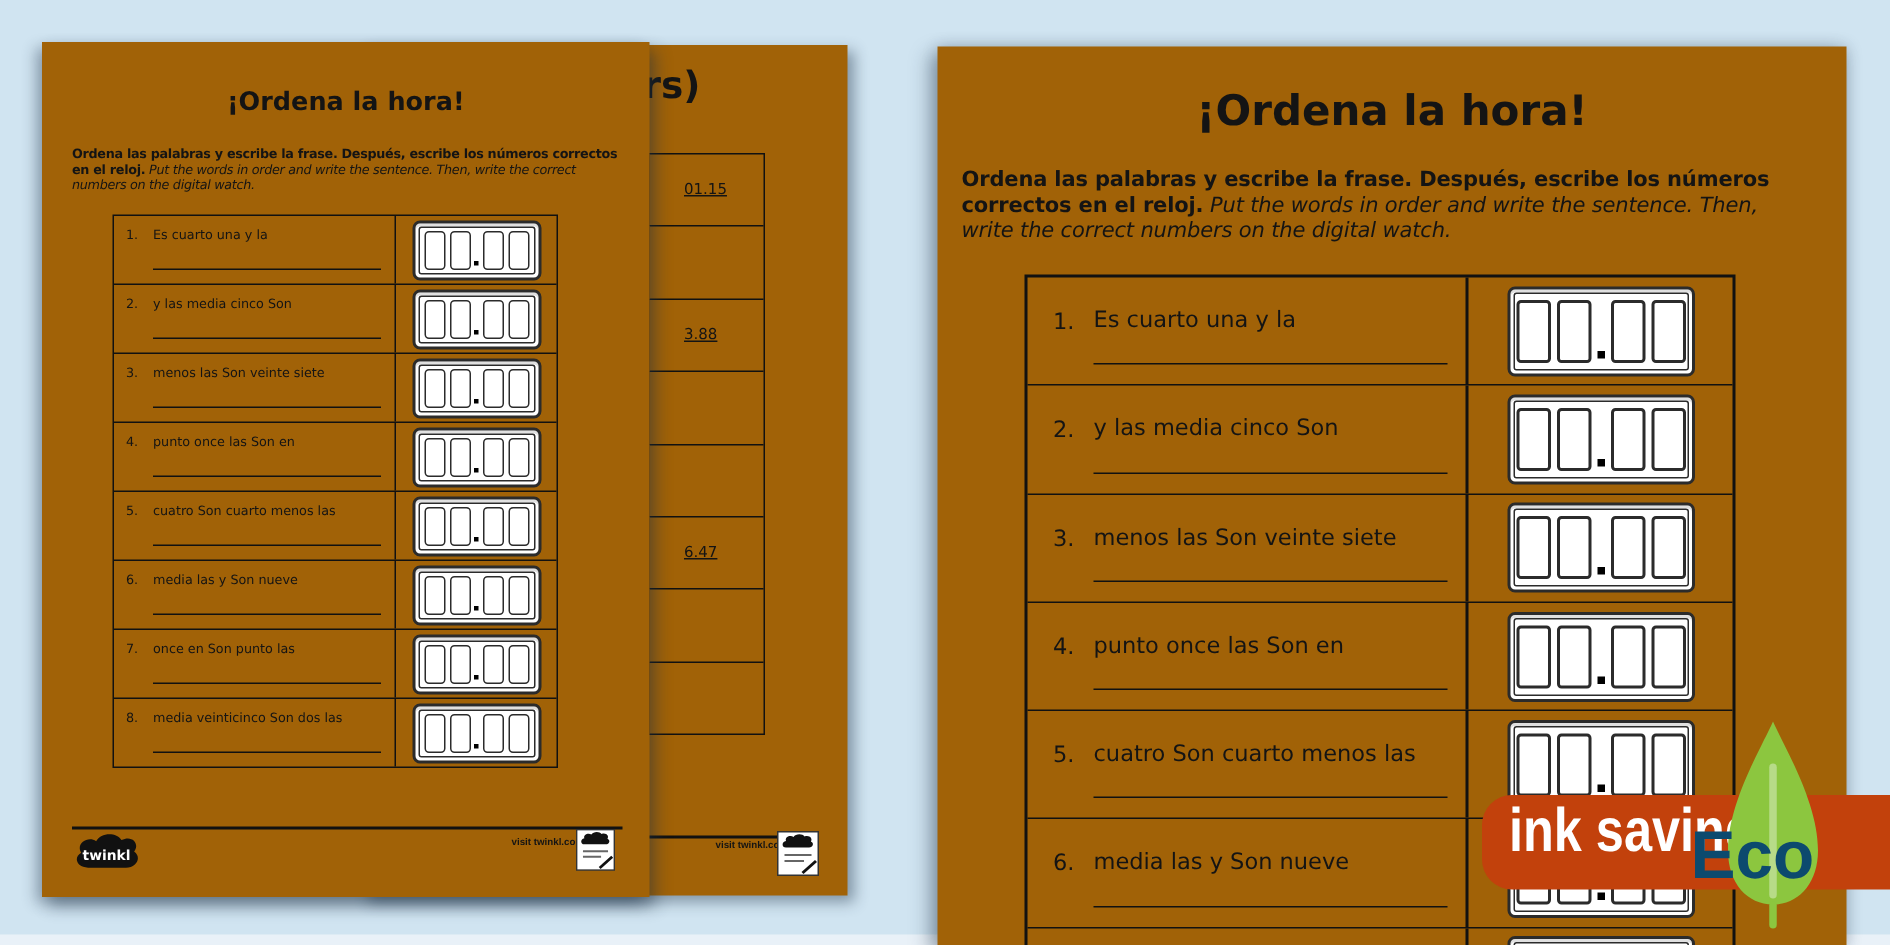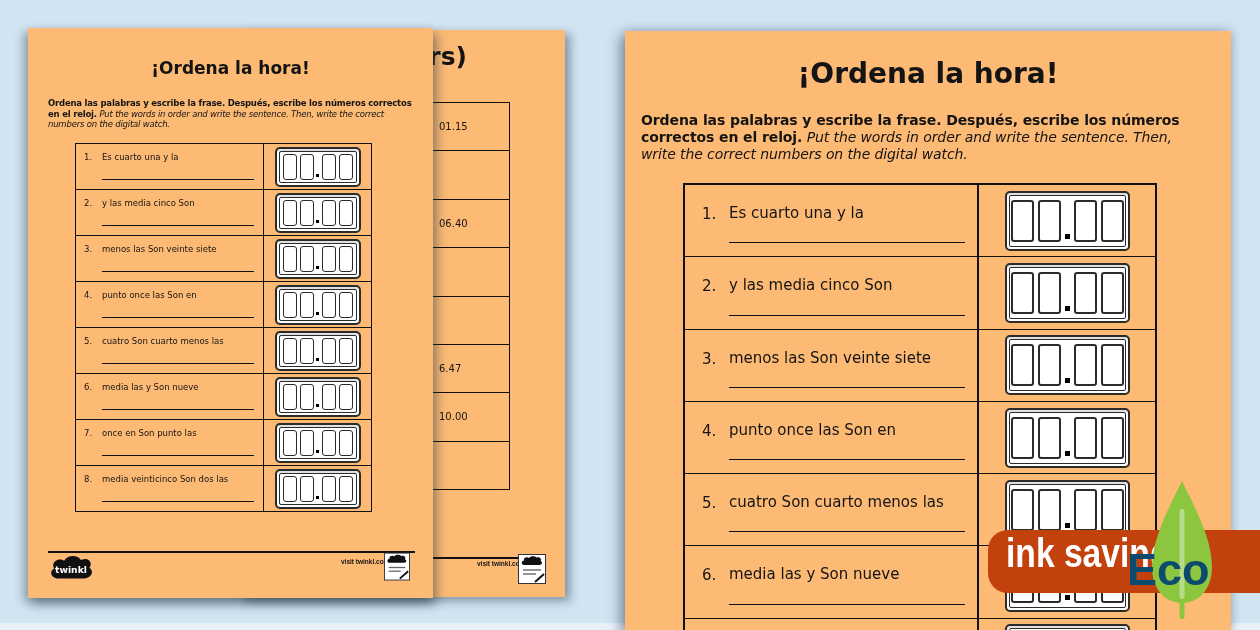--- a/index.html
+++ b/index.html
@@ -2,33 +2,33 @@
 <html><head>
 <meta charset="utf-8">
 <style>
   html,body{margin:0;padding:0;width:1260px;height:630px;overflow:hidden;
     background:#d0e4f1;font-family:"DejaVu Sans",sans-serif;position:relative;}
   *{box-sizing:border-box;}
 
   .bottom-strip{position:absolute;left:0;top:623px;width:1260px;height:7px;
     background:#e9f1f8;z-index:0;}
 
-  .sheet{position:absolute;background:#fdba74;color:#141414;}
+  .sheet{position:absolute;background:#a16207;color:#141414;}
 
   
   #mid-page{left:240px;top:30px;width:325px;height:567px;z-index:1;overflow:hidden;
     box-shadow:5px 4px 9px rgba(30,50,70,.45);}
   #mid-page .answers-title{position:absolute;top:12px;right:98px;font-size:25px;
     font-weight:bold;white-space:nowrap;}
   #mid-table{position:absolute;left:50px;top:72px;width:220px;height:388px;
     border:1.5px solid #111;display:flex;flex-direction:column;}
   .m-row{flex:1;display:flex;border-bottom:1px solid #111;}
   .m-row:last-child{border-bottom:none;}
   .m-left{width:142px;border-right:1px solid #111;}
-  .m-right{flex:1;display:flex;align-items:center;padding-left:6px;font-size:10px;}
+  .m-right{flex:1;display:flex;align-items:center;padding-left:23px;font-size:10px;text-decoration:underline;}
   #mid-footer-line{position:absolute;left:28px;top:527px;width:265px;border-top:2px solid #111;}
   #mid-visit{position:absolute;left:237px;top:530px;font-size:6.5px;font-weight:bold;}
   #mid-badge{position:absolute;left:278px;top:524px;}
 
   
   #left-page{left:28px;top:28px;width:405px;height:570px;z-index:2;
     box-shadow:-5px 4px 9px rgba(30,50,70,.32),4px 6px 10px rgba(30,50,70,.45);}
   #left-page .page-title{margin-top:30px;text-align:center;font-weight:bold;font-size:17px;}
   #left-page .instructions{margin:20px 20px 0 20px;font-size:8.5px;line-height:10.5px;
     letter-spacing:-.2px;}
@@ -97,35 +97,34 @@
   <div id="mid-table">
       <div class="m-row">
      <div class="m-left"></div>
      <div class="m-right">01.15</div>
    </div>
       <div class="m-row">
      <div class="m-left"></div>
    </div>
       <div class="m-row">
      <div class="m-left"></div>
-     <div class="m-right">06.40</div>
+     <div class="m-right">3.88</div>
    </div>
       <div class="m-row">
      <div class="m-left"></div>
    </div>
       <div class="m-row">
      <div class="m-left"></div>
    </div>
       <div class="m-row">
      <div class="m-left"></div>
      <div class="m-right">6.47</div>
    </div>
       <div class="m-row">
      <div class="m-left"></div>
-     <div class="m-right">10.00</div>
    </div>
       <div class="m-row">
      <div class="m-left"></div>
    </div>
     </div>
   <div id="mid-footer-line"></div>
   <div id="mid-visit" class="tiny-logo-text">visit twinkl.com</div>
   <div id="mid-badge">
     <svg width="28" height="32" viewBox="0 0 28 32">
       <rect x="0.5" y="0.5" width="27" height="29" fill="#fff" stroke="#333"></rect>

